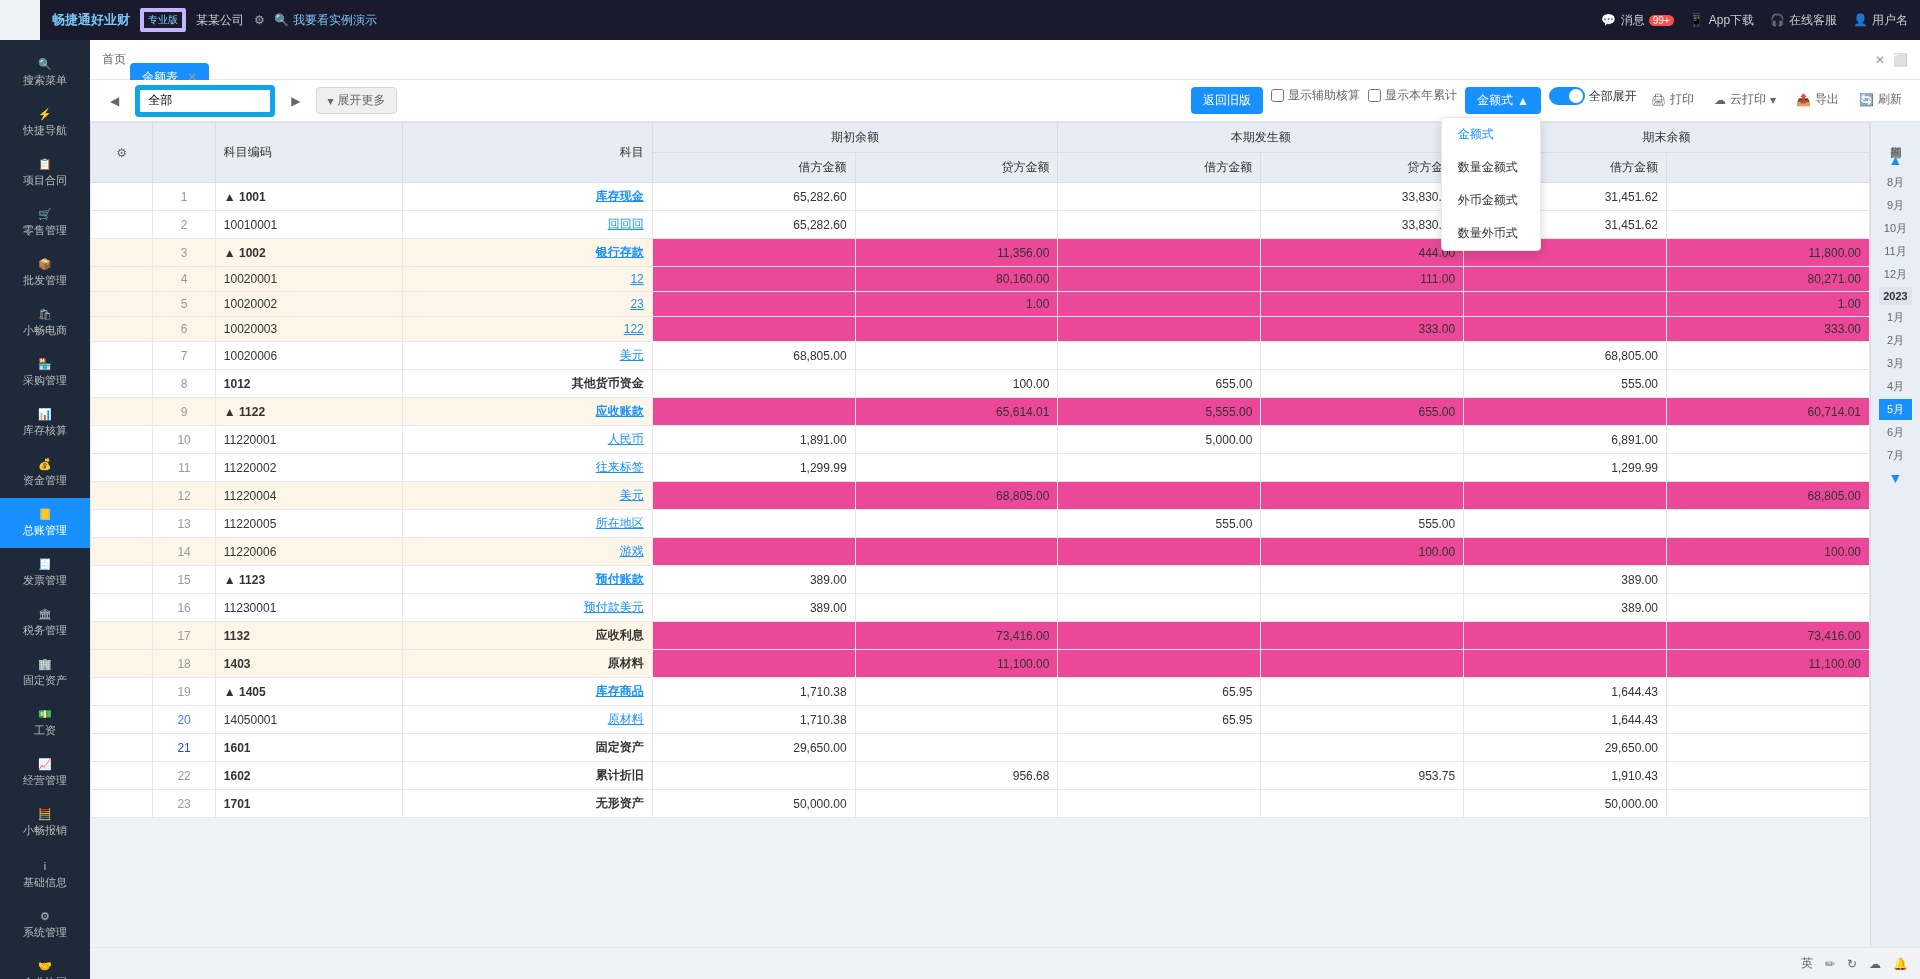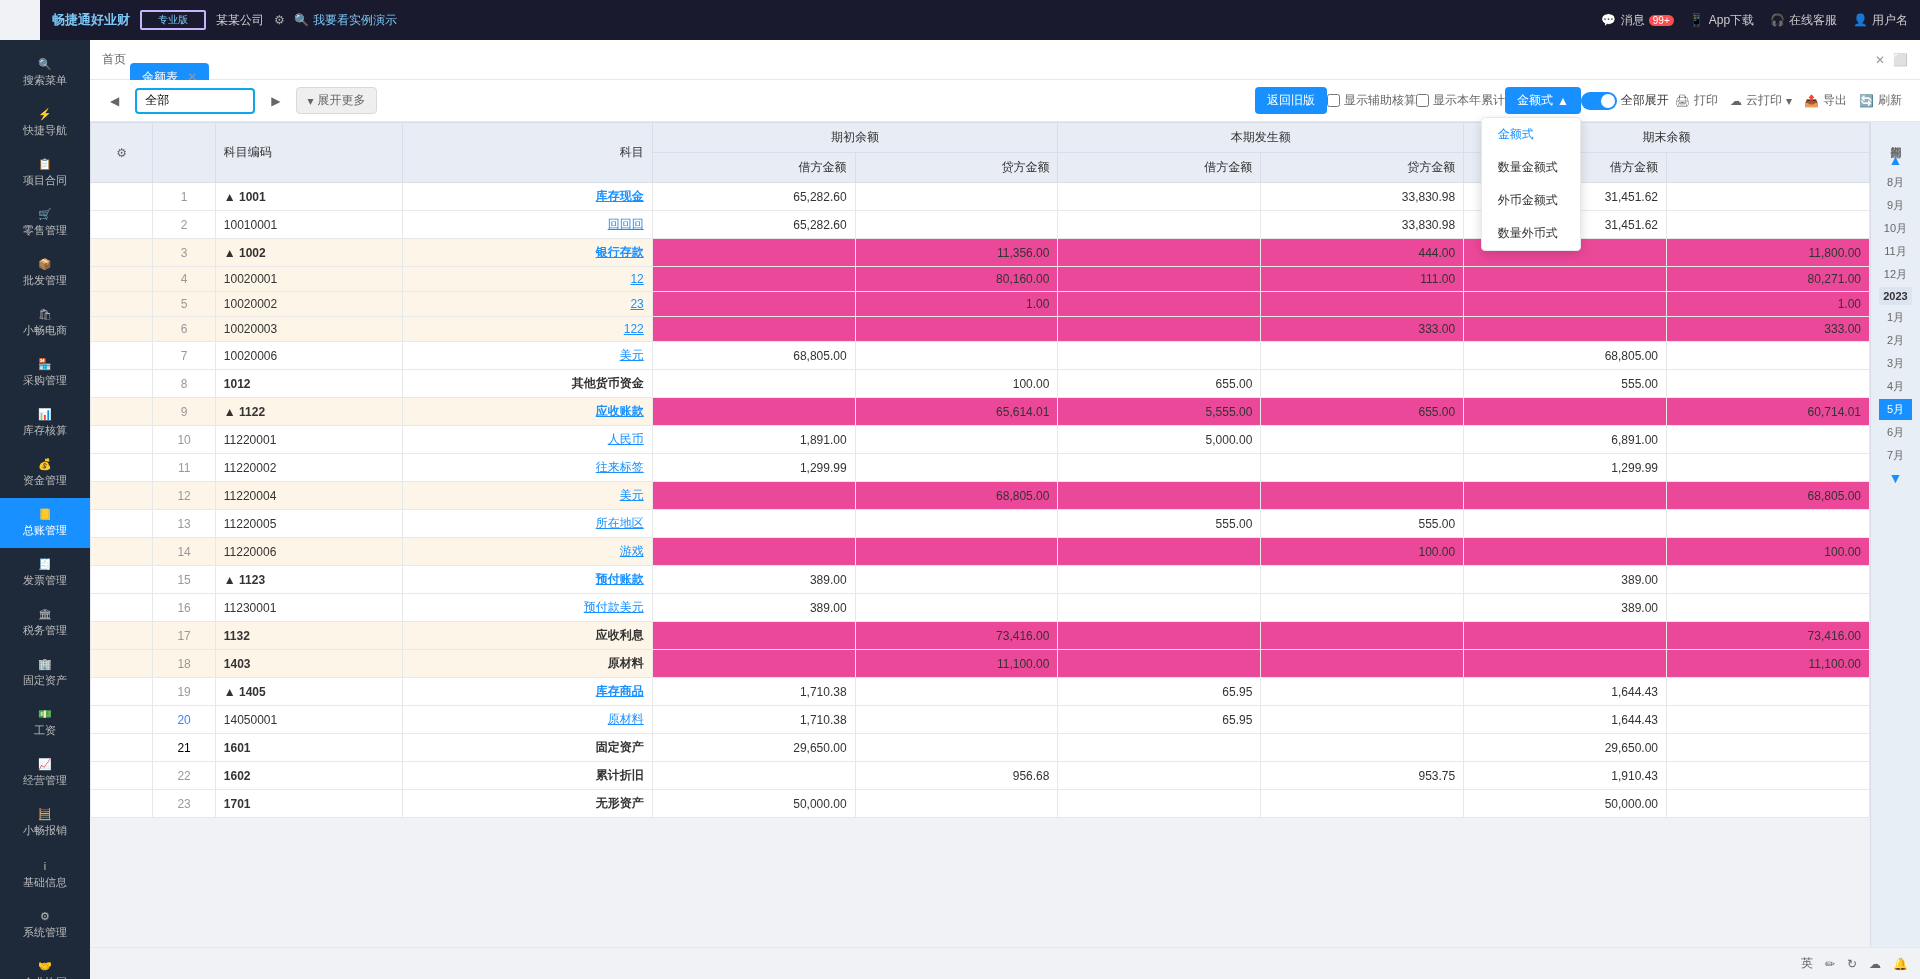--- a/index.html
+++ b/index.html
@@ -2,21 +2,21 @@
 <html><head>
   <meta charset="utf-8">
   <style>
     * { box-sizing: border-box; margin: 0; padding: 0; }
     body { font-family: 'Microsoft YaHei', Arial, sans-serif; font-size: 12px; background: #f0f2f5; color: #333; overflow: hidden; }
 
     
     .top-bar { height: 40px; background: #1a1a2e; display: flex; align-items: center; justify-content: space-between; padding: 0 12px; color: #ccc; margin-left: 40px; }
     .top-bar-left { display: flex; align-items: center; gap: 10px; }
     .top-bar-logo { color: #7bc8f6; font-size: 13px; font-weight: bold; }
-    .top-bar-edition { font-size: 10px; color: #7bc8f6; border: 2px solid #c4b5fd; padding: 1px 16px; border-radius: 2px; }
+    .top-bar-edition { font-size: 10px; color: #7bc8f6; border: 4px solid #c4b5fd; padding: 1px 4px; border-radius: 2px; }
     .top-bar-company { display: flex; align-items: center; gap: 4px; color: #ccc; font-size: 12px; }
     .top-bar-right { display: flex; align-items: center; gap: 16px; font-size: 12px; color: #ccc; }
     .top-bar-right-item { display: flex; align-items: center; gap: 4px; cursor: pointer; }
     .badge { background: #ff4d4f; color: #fff; border-radius: 10px; padding: 0 4px; font-size: 10px; }
 
     
     .main-layout { display: flex; height: calc(100vh - 40px); }
 
     
     .sidebar { width: 90px; background: #1e2a3a; color: #bbb; display: flex; flex-direction: column; align-items: center; padding-top: 8px; }
@@ -30,23 +30,23 @@
     .tab-bar { height: 40px; background: #fff; display: flex; align-items: center; padding: 0 12px; border-bottom: 1px solid #e8e8e8; gap: 4px; }
     .tab-item { padding: 6px 12px; font-size: 12px; cursor: pointer; color: #666; border-radius: 4px 4px 0 0; }
     .tab-item.active { background: #1890ff; color: #fff; margin-top: 36px; }
     .tab-home { color: #666; cursor: pointer; }
     .tab-close { margin-left: 6px; color: #999; cursor: pointer; }
 
     
     .toolbar { height: 42px; background: #fff; display: flex; align-items: center; padding: 0 12px; border-bottom: 1px solid #e8e8e8; gap: 8px; }
     .toolbar-left { display: flex; align-items: center; gap: 8px; }
     .nav-btn { padding: 4px 8px; cursor: pointer; color: #666; }
-    .search-input { border: 2px solid #0ea5e9; border-radius: 4px; padding: 4px 8px; font-size: 12px; width: 120px; }
+    .search-input { border: 5px solid #0ea5e9; border-radius: 4px; padding: 4px 8px; font-size: 12px; width: 140px; }
     .expand-btn { border: 1px solid #d9d9d9; border-radius: 4px; padding: 4px 10px; cursor: pointer; font-size: 12px; color: #666; display: flex; align-items: center; gap: 4px; }
-    .toolbar-right { margin-left: auto; display: flex; align-items: center; }
+    .toolbar-right { margin-left: auto; display: flex; align-items: flex-start; gap: 8px; }
     .btn-back { background: #1890ff; color: #fff; border: none; border-radius: 4px; padding: 5px 12px; cursor: pointer; font-size: 12px; }
     .checkbox-group { display: flex; align-items: center; gap: 4px; font-size: 12px; color: #666; }
     .checkbox-group input { cursor: pointer; }
     .btn-mode { background: #1890ff; color: #fff; border: none; border-radius: 4px; padding: 5px 12px; cursor: pointer; font-size: 12px; display: flex; align-items: center; gap: 4px; position: relative; }
     .toggle-all { display: flex; align-items: center; gap: 4px; }
     .toggle-switch { width: 36px; height: 18px; background: #1890ff; border-radius: 9px; position: relative; cursor: pointer; }
     .toggle-switch::after { content: ''; position: absolute; right: 2px; top: 2px; width: 14px; height: 14px; background: #fff; border-radius: 50%; }
     .toggle-label { font-size: 12px; color: #333; }
     .btn-icon { border: none; background: none; cursor: pointer; color: #666; font-size: 12px; padding: 4px 6px; display: flex; align-items: center; gap: 4px; }
 
@@ -530,21 +530,21 @@
       <td class="col-name " style="color:#1890ff;text-decoration:underline;cursor:pointer;">原材料</td>
       <td class="amount-right">1,710.38</td>
       <td class="amount-right"></td>
       <td class="amount-right">65.95</td>
       <td class="amount-right"></td>
       <td class="amount-right">1,644.43</td>
       <td class="amount-right"></td>
     </tr>
               <tr>
       <td class="col-num "></td>
-      <td class="col-num " style="text-align:center;color:#000000;">21</td>
+      <td class="col-num " style="text-align:center;color:#1d4ed8;">21</td>
       <td class="col-code " style="font-weight:bold;">1601</td>
       <td class="col-name " style="font-weight:bold;">固定资产</td>
       <td class="amount-right">29,650.00</td>
       <td class="amount-right"></td>
       <td class="amount-right"></td>
       <td class="amount-right"></td>
       <td class="amount-right">29,650.00</td>
       <td class="amount-right"></td>
     </tr>
               <tr>

